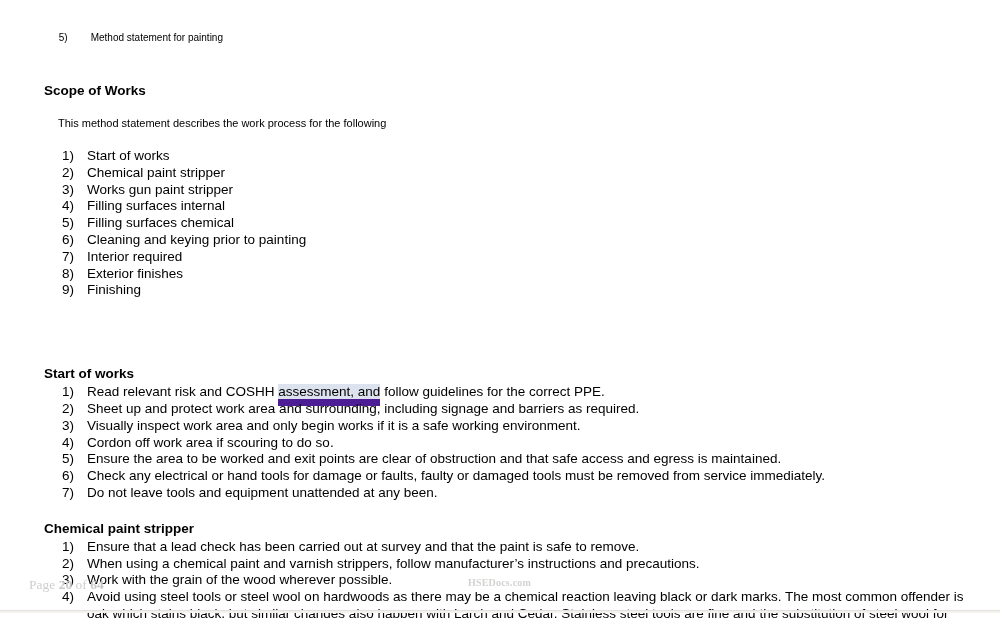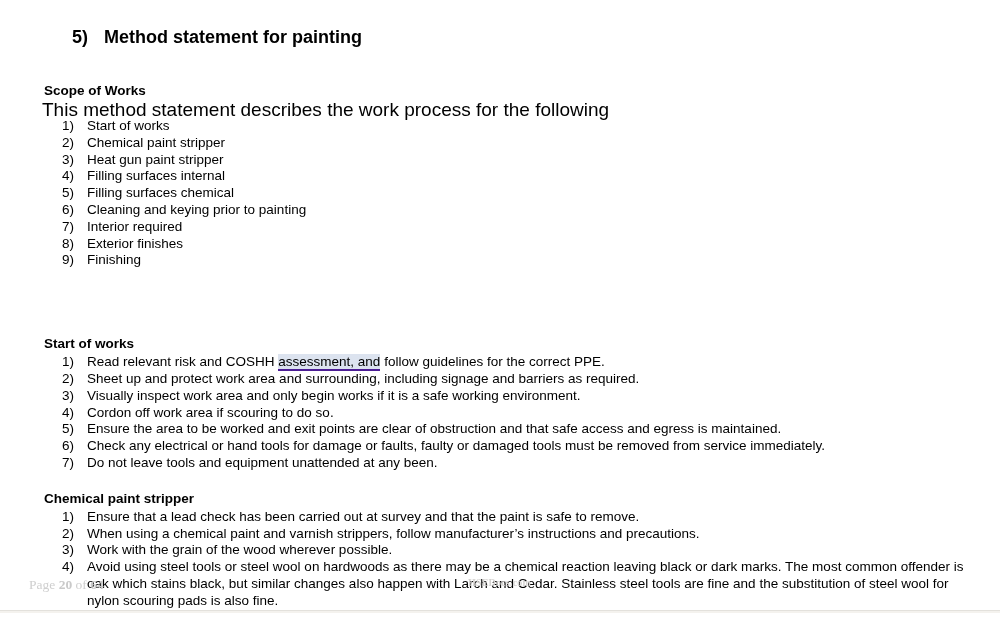--- a/index.html
+++ b/index.html
@@ -44,39 +44,39 @@
 
   .content {
     position: absolute;
     left: 42px;
     top: 12px;
     width: 925px;
   }
 
   
   .doc-heading {
-    font-size: 18px;
-    font-weight: bold;
+    font-size: 10px;
+    font-weight: normal;
     line-height: 17px;
     margin: 0;
     white-space: pre;
   }
   .doc-heading .num { display: inline-block; width: 32px; }
 
   .sec-heading {
     font-size: 13.5px;
     font-weight: bold;
     line-height: 17px;
     margin: 2px;
   }
 
   .para {
-    font-size: 19px;
+    font-size: 11px;
     line-height: 17px;
-    margin: 0;
+    margin: 16px;
   }
 
   .spacer-lg { height: 17px; }
 
   
   ol.numlist {
     list-style: none;
     margin: 0;
     padding: 0;
   }
@@ -101,21 +101,21 @@
 
   
   ol.numlist.scope > li { line-height: 16.8px; }
 
   
   ol.numlist > li.wrap > .txt { display: block; }
 
   
   .hl {
     background: #dce3ef;
-    border-bottom: 2px solid #4c1d95;
+    border-bottom: 7px solid #4c1d95;
     padding-bottom: 0px;
   }
 
   
   .footer {
     position: absolute;
     left: 0;
     top: 577px;
     width: 1000px;
     height: 20px;
@@ -161,21 +161,21 @@
       <li>
           <span class="marker">1)</span>
           <span class="txt">Start of works</span>
         </li>
       <li>
           <span class="marker">2)</span>
           <span class="txt">Chemical paint stripper</span>
         </li>
       <li>
           <span class="marker">3)</span>
-          <span class="txt">Heat gun paint stripper</span>
+          <span class="txt">Works gun paint stripper</span>
         </li>
       <li>
           <span class="marker">4)</span>
           <span class="txt">Filling surfaces internal</span>
         </li>
       <li>
           <span class="marker">5)</span>
           <span class="txt">Filling surfaces chemical</span>
         </li>
       <li>

